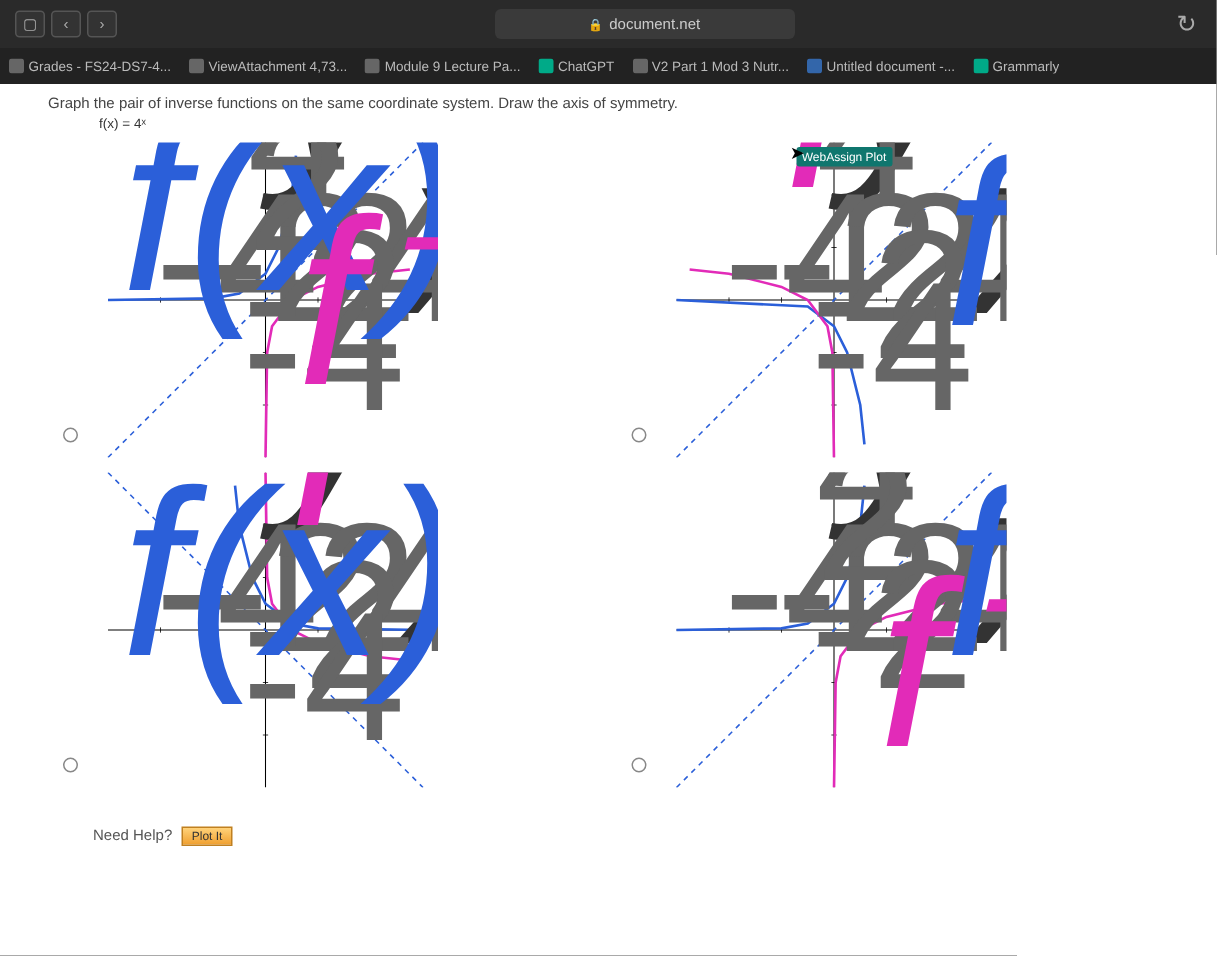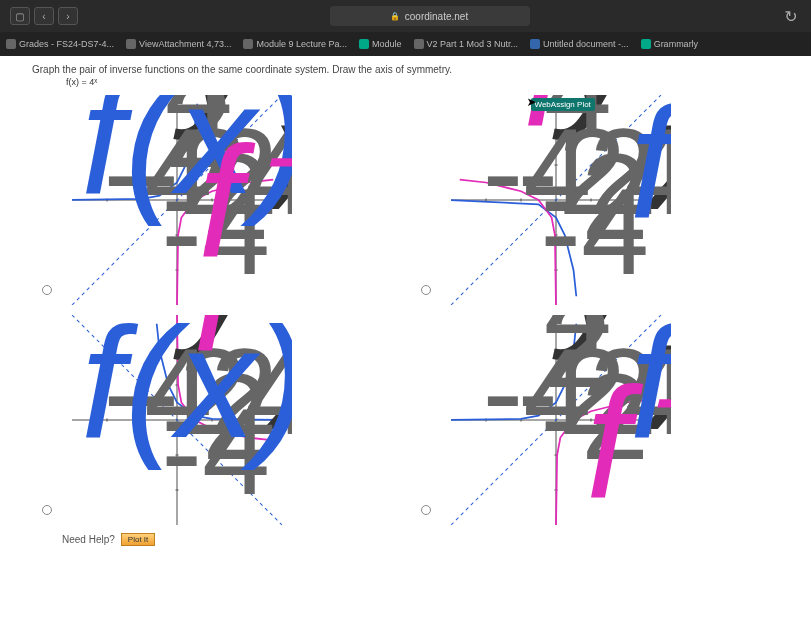--- a/index.html
+++ b/index.html
@@ -136,21 +136,21 @@
   }
   .cursor-arrow {
     position: absolute;
     top: 0px;
     left: 86px;
     font-size: 12px;
     color: #000;
     z-index: 11;
   }
   .help-row {
-    margin-top: 8px;
+    margin-top: 26px;
     margin-left: 30px;
     font-size: 10px;
     display: flex;
     align-items: center;
     gap: 6px;
     color: #555;
   }
   .watch-btn {
     background: linear-gradient(#ffd27a, #f0a030);
     border: 1px solid #c08020;
@@ -176,41 +176,41 @@
 <body>
 
 <div class="browser-chrome">
   <div class="nav-btns">
     <div class="nav-btn">▢</div>
     <div class="nav-btn">‹</div>
     <div class="nav-btn">›</div>
   </div>
   <div class="url-bar">
     <span class="lock-icon">🔒</span>
-    <span>coordinate.net</span>
+    <span>document.net</span>
   </div>
   <div class="refresh-btn">↻</div>
 </div>
 
 <div class="tabs-bar">
   <div class="tab">
       <span class="tab-icon"></span>
       <span>Grades - FS24-DS7-4...</span>
     </div>
   <div class="tab">
       <span class="tab-icon"></span>
       <span>ViewAttachment 4,73...</span>
     </div>
   <div class="tab">
       <span class="tab-icon"></span>
       <span>Module 9 Lecture Pa...</span>
     </div>
   <div class="tab">
       <span class="tab-icon green"></span>
-      <span>Module</span>
+      <span>ChatGPT</span>
     </div>
   <div class="tab">
       <span class="tab-icon"></span>
       <span>V2 Part 1 Mod 3 Nutr...</span>
     </div>
   <div class="tab">
       <span class="tab-icon blue"></span>
       <span>Untitled document -...</span>
     </div>
   <div class="tab">

